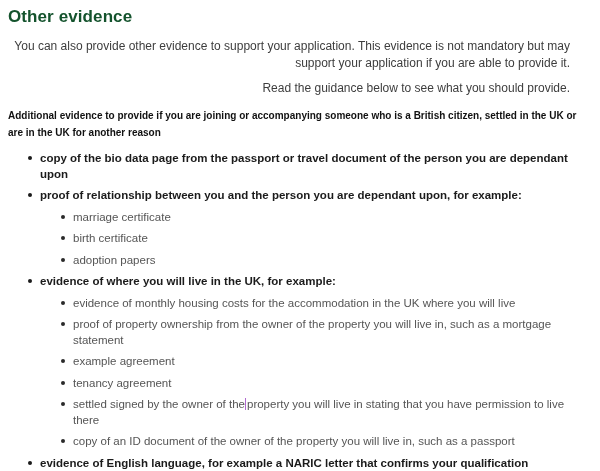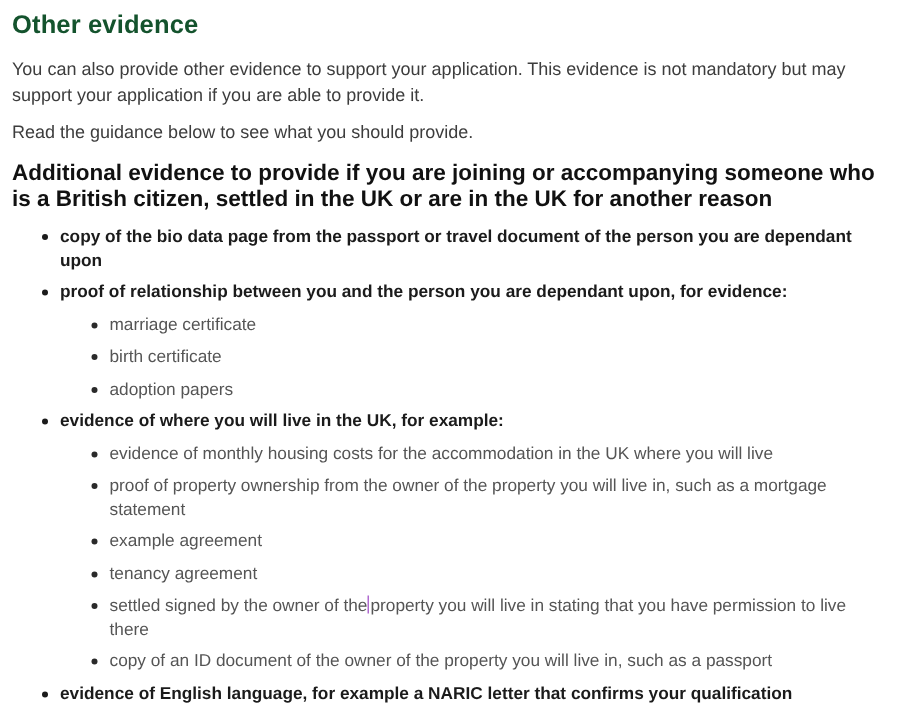--- a/index.html
+++ b/index.html
@@ -32,24 +32,25 @@
     margin: 2px 0 10px 0;
     letter-spacing: 0.1px;
   }
 
   .intro-para {
     font-size: 12px;
     line-height: 17px;
     color: #3d3d3d;
     margin: 0 0 8px 0;
     max-width: 562px;
+    text-align: right;
   }
 
   .section-heading {
-    font-size: 15px;
+    font-size: 10px;
     line-height: 17px;
     font-weight: bold;
     color: #111111;
     margin: 10px 0 10px 0;
     max-width: 580px;
   }
 
   ul.lvl1 {
     list-style: none;
     margin: 0;
@@ -125,21 +126,21 @@
   <h1 class="page-title">Other evidence</h1>
 
   <p class="intro-para">You can also provide other evidence to support your application. This evidence is not mandatory but may support your application if you are able to provide it.</p>
 
   <p class="intro-para">Read the guidance below to see what you should provide.</p>
 
   <h2 class="section-heading">Additional evidence to provide if you are joining or accompanying someone who is a British citizen, settled in the UK or are in the UK for another reason</h2>
 
   <ul class="lvl1" id="evidence-root">
       <li class="item1"><span class="bullet"></span><span class="item-text">copy of the bio data page from the passport or travel document of the person you are dependant upon</span></li>
-      <li class="item1"><span class="bullet"></span><span class="item-text">proof of relationship between you and the person you are dependant upon, for evidence:</span><ul class="lvl2">
+      <li class="item1"><span class="bullet"></span><span class="item-text">proof of relationship between you and the person you are dependant upon, for example:</span><ul class="lvl2">
           <li class="item2"><span class="bullet"></span><span class="item-text">marriage certificate</span></li>
           <li class="item2"><span class="bullet"></span><span class="item-text">birth certificate</span></li>
           <li class="item2"><span class="bullet"></span><span class="item-text">adoption papers</span></li>
         </ul></li>
       <li class="item1"><span class="bullet"></span><span class="item-text">evidence of where you will live in the UK, for example:</span><ul class="lvl2">
           <li class="item2"><span class="bullet"></span><span class="item-text">evidence of monthly housing costs for the accommodation in the UK where you will live</span></li>
           <li class="item2"><span class="bullet"></span><span class="item-text">proof of property ownership from the owner of the property you will live in, such as a mortgage statement</span></li>
           <li class="item2"><span class="bullet"></span><span class="item-text">example agreement</span></li>
           <li class="item2"><span class="bullet"></span><span class="item-text">tenancy agreement</span></li>
           <li class="item2"><span class="bullet"></span><span class="item-text"><span>settled signed by the owner of the</span><span class="caret"></span><span>property you will live in stating that you have permission to live there</span></span></li>

